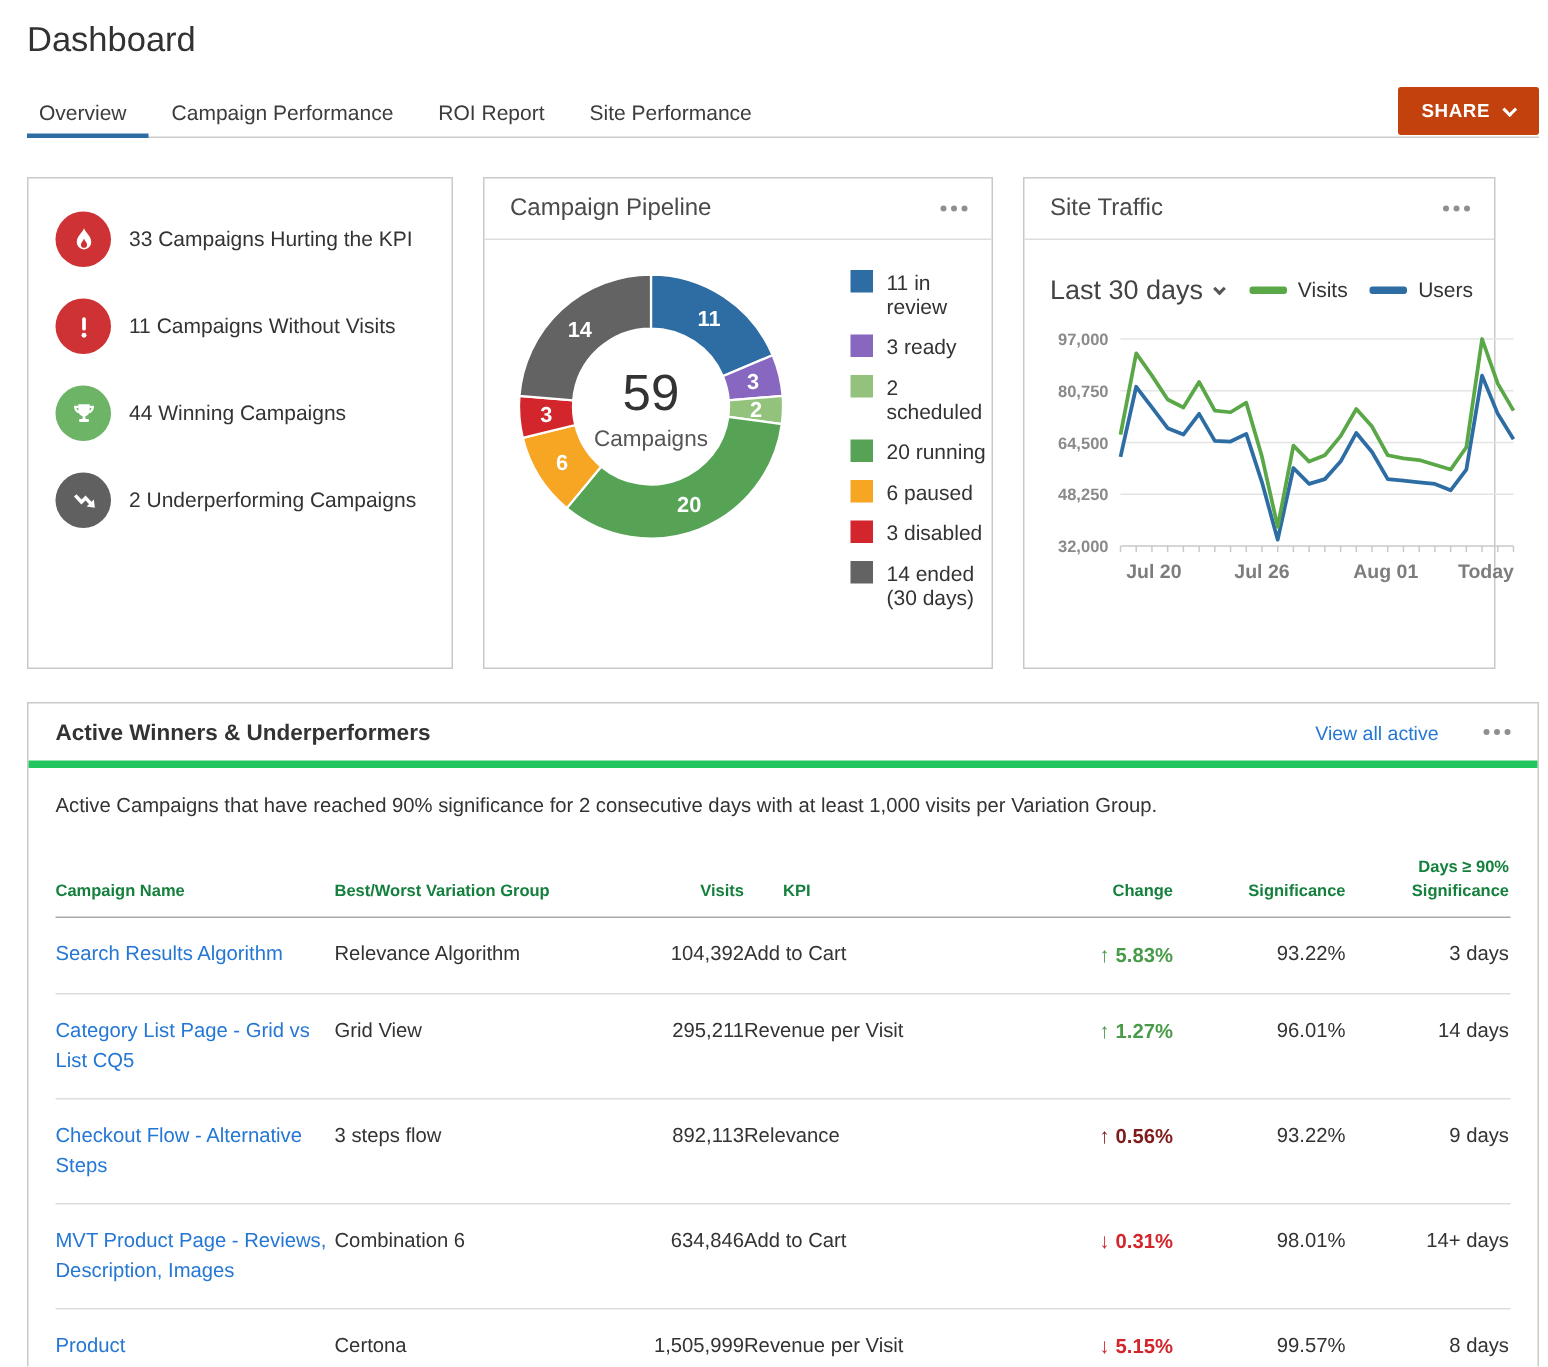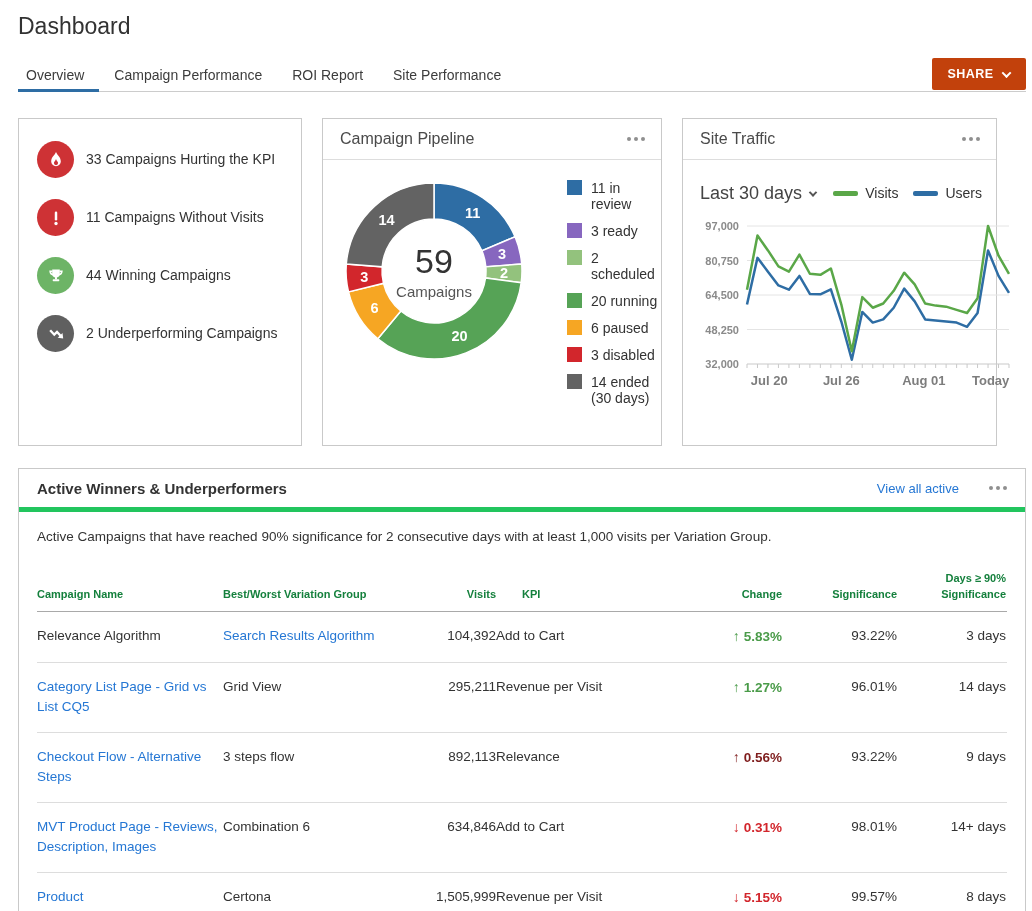--- a/index.html
+++ b/index.html
@@ -288,22 +288,22 @@
         <div class="cell c-name">Campaign Name</div>
         <div class="cell c-group">Best/Worst Variation Group</div>
         <div class="cell c-visits">Visits</div>
         <div class="cell c-kpi">KPI</div>
         <div class="cell c-change">Change</div>
         <div class="cell c-sig">Significance</div>
         <div class="cell c-days">Days ≥ 90% Significance</div>
       </div>
     <div class="t-body">
         <div class="t-row">
+          <div class="cell c-name"><a class="campaign-link">Search Results Algorithm</a></div>
           <div class="cell c-group">Relevance Algorithm</div>
-          <div class="cell c-name"><a class="campaign-link">Search Results Algorithm</a></div>
           <div class="cell c-visits">104,392</div>
           <div class="cell c-kpi">Add to Cart</div>
           <div class="cell c-change chg" style="color: rgb(74, 155, 73);"><span class="arr">↑ </span><span>5.83%</span></div>
           <div class="cell c-sig">93.22%</div>
           <div class="cell c-days">3 days</div>
         </div>
         <div class="t-row">
           <div class="cell c-name"><a class="campaign-link">Category List Page - Grid vs List CQ5</a></div>
           <div class="cell c-group">Grid View</div>
           <div class="cell c-visits">295,211</div>

